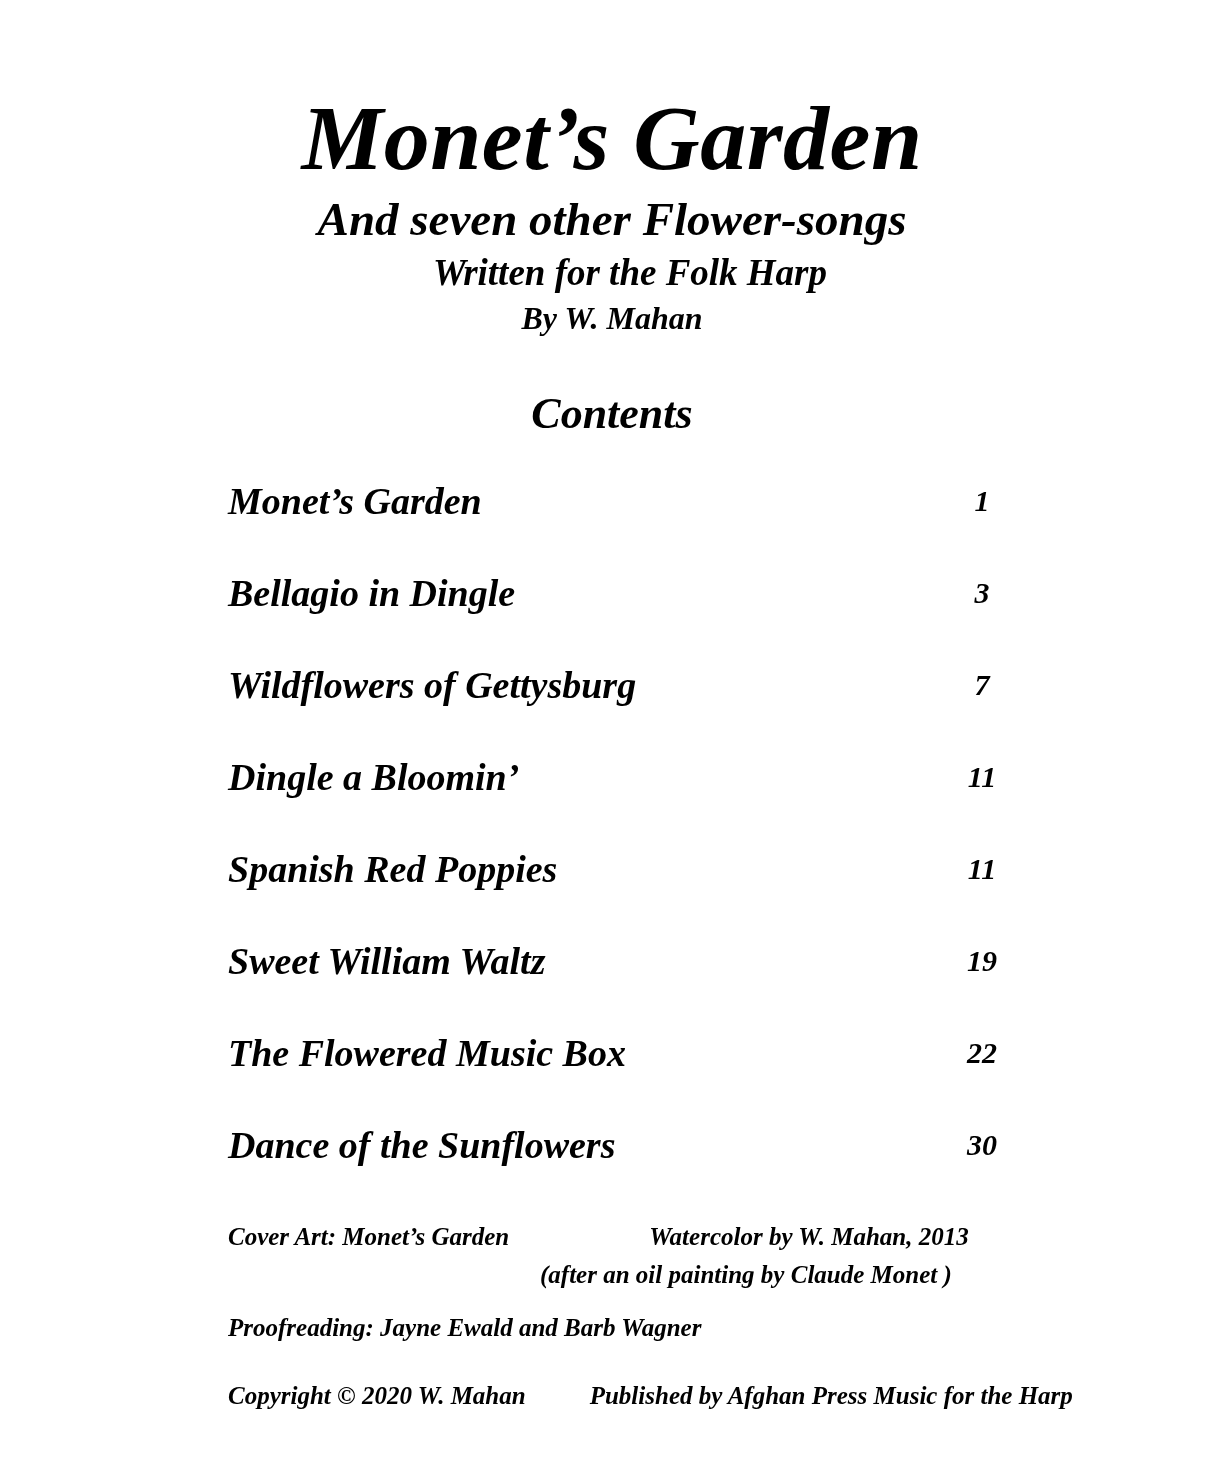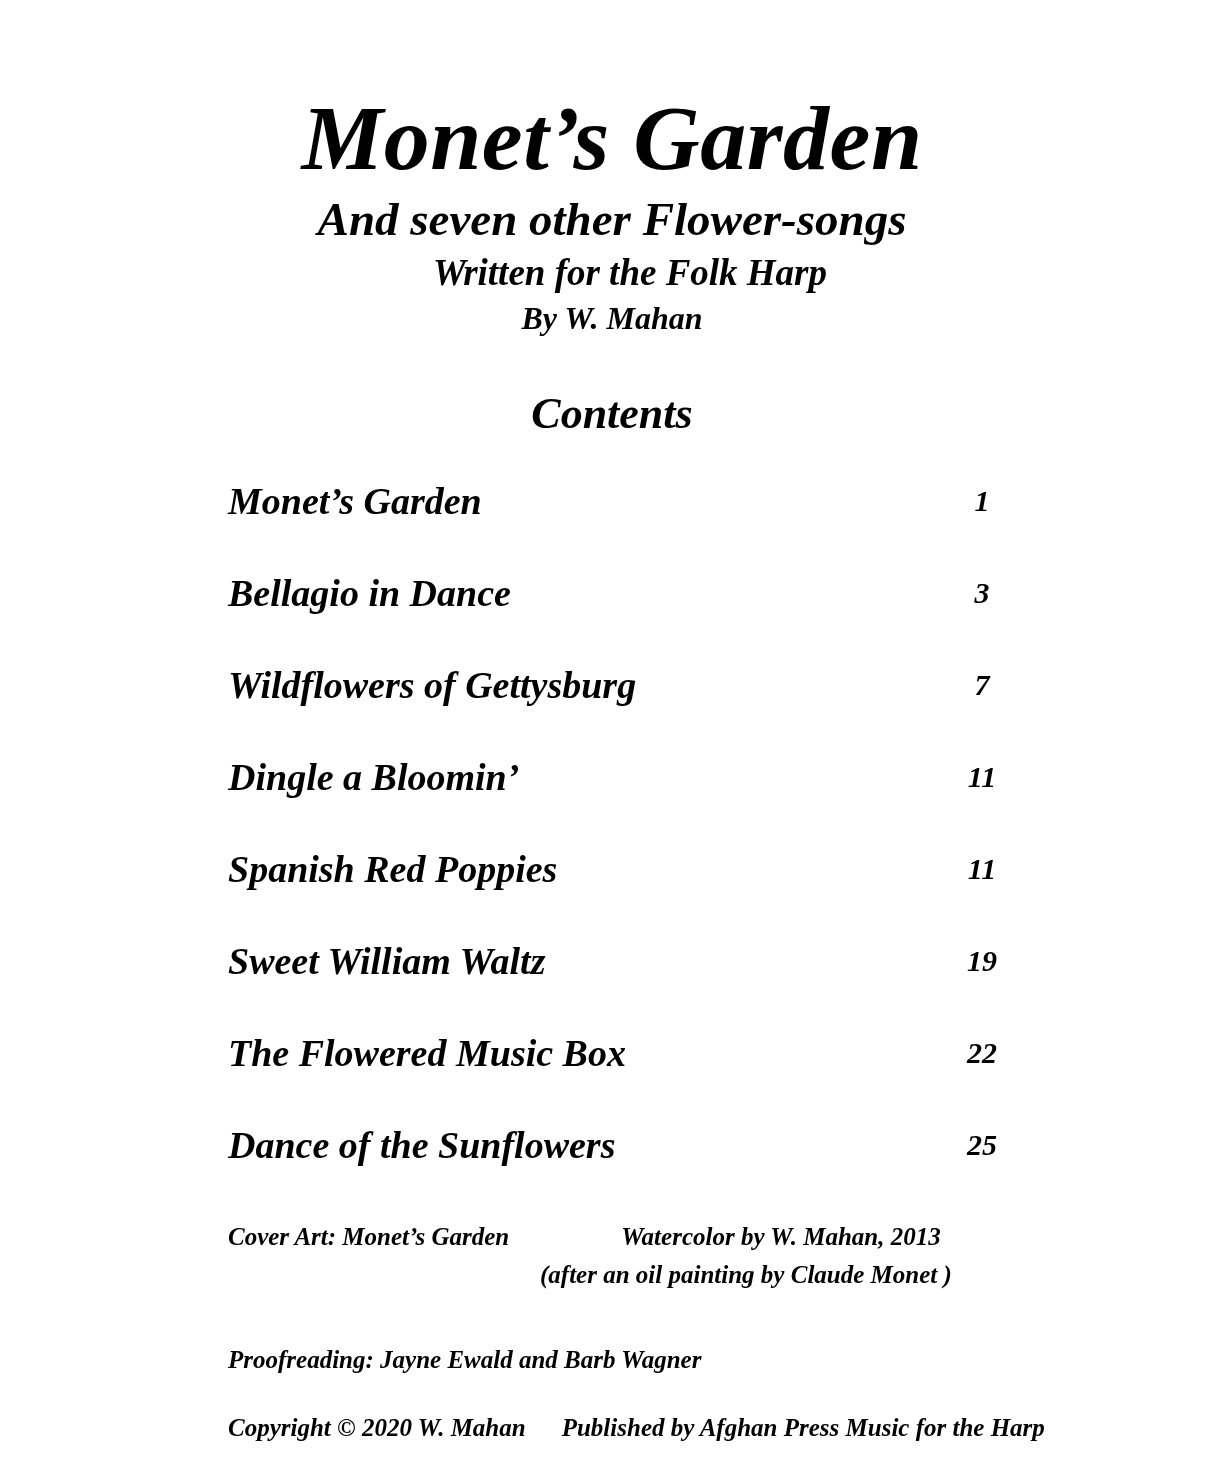--- a/index.html
+++ b/index.html
@@ -142,32 +142,33 @@
     font-style: italic;
     font-weight: bold;
     font-size: 25px;
     line-height: 1.0;
     white-space: nowrap;
   }
 
   .credit-row {
     display: flex;
     align-items: center;
+    gap: 28px;
   }
 
   .cover-left  { flex: 0 0 auto; }
   .cover-right { margin-left: 112px; flex: 0 0 auto; font-family: Liberation Serif, serif; }
 
   .credit-sub {
     margin-top: 13px;
     padding-left: 312px;
   }
 
   .credit-proof {
-    margin-top: 60px;
+    margin-top: 28px;
   }
 
   .credit-copyright {
     margin-top: 43px;
   }
 
   .copy-left  { flex: 0 0 auto; }
   .copy-right { margin-left: 36px; flex: 0 0 auto; }
 </style>
 </head>
@@ -185,21 +186,21 @@
   <div class="contents-heading">Contents</div>
 
   <div class="toc">
 
     <div class="toc-row">
       <span class="toc-title">Monet’s Garden</span>
       <span class="toc-page">1</span>
     </div>
 
     <div class="toc-row">
-      <span class="toc-title">Bellagio in Dance</span>
+      <span class="toc-title">Bellagio in Dingle</span>
       <span class="toc-page">3</span>
     </div>
 
     <div class="toc-row">
       <span class="toc-title">Wildflowers of Gettysburg</span>
       <span class="toc-page">7</span>
     </div>
 
     <div class="toc-row">
       <span class="toc-title">Dingle a Bloomin’</span>
@@ -216,21 +217,21 @@
       <span class="toc-page">19</span>
     </div>
 
     <div class="toc-row">
       <span class="toc-title">The Flowered Music Box</span>
       <span class="toc-page">22</span>
     </div>
 
     <div class="toc-row">
       <span class="toc-title">Dance of the Sunflowers</span>
-      <span class="toc-page">25</span>
+      <span class="toc-page">30</span>
     </div>
 
   </div>
 
   <div class="credits">
 
     <div class="credit-line credit-row">
       <span class="cover-left">Cover Art:  Monet’s Garden</span>
       <span class="cover-right">Watercolor by W. Mahan, 2013</span>
     </div>

